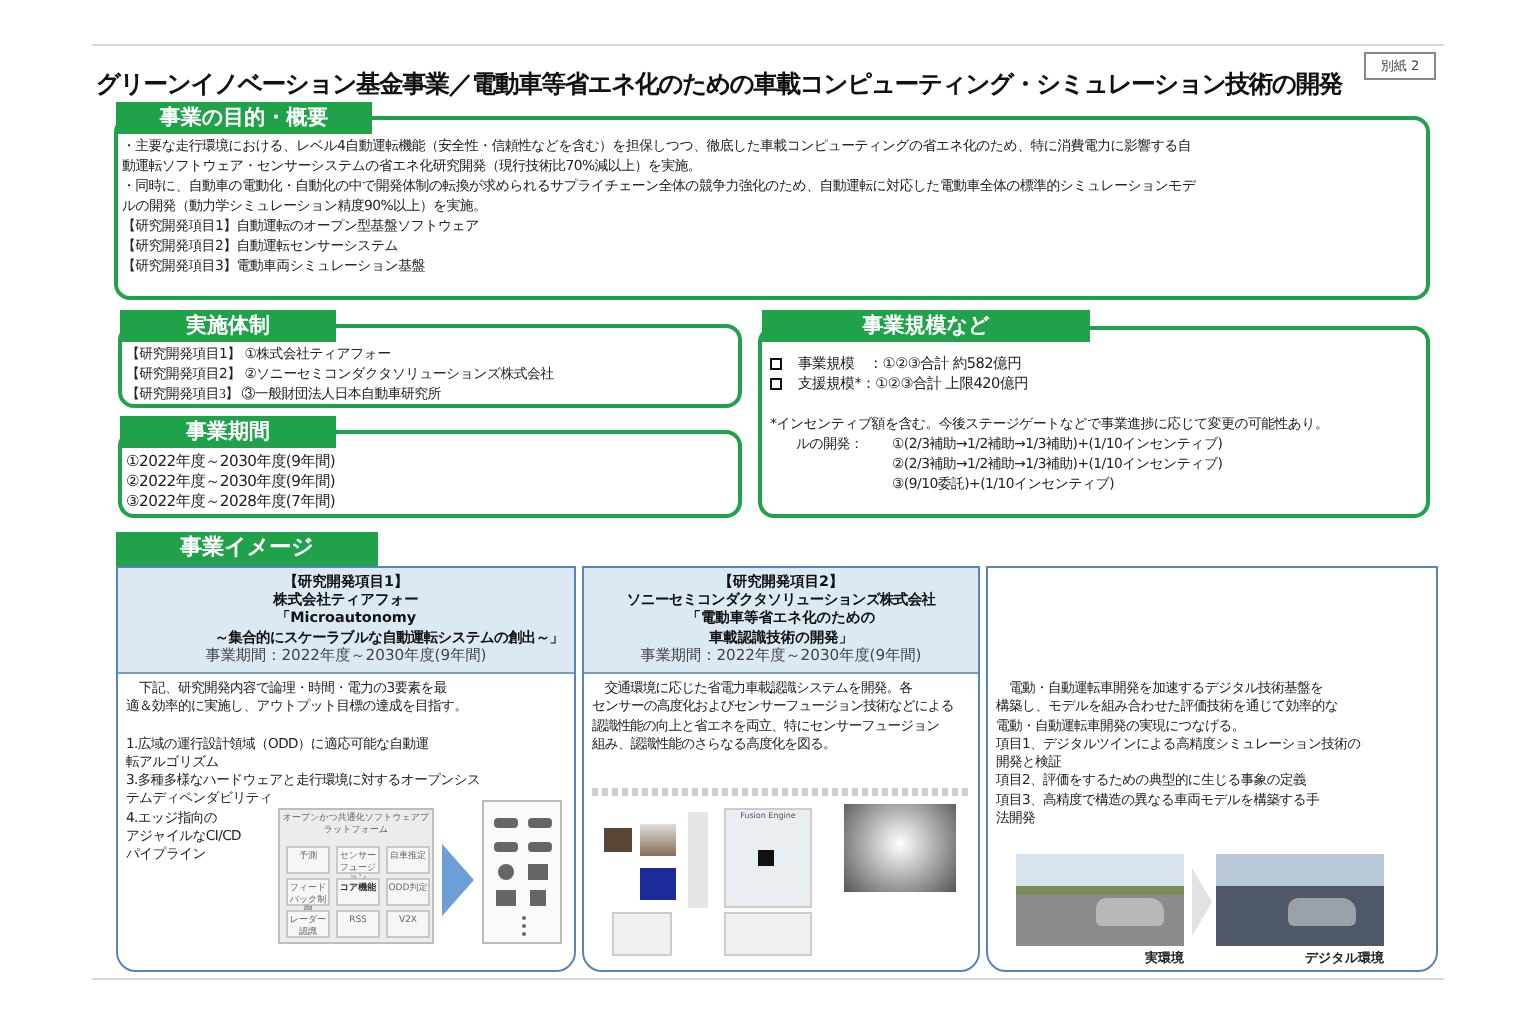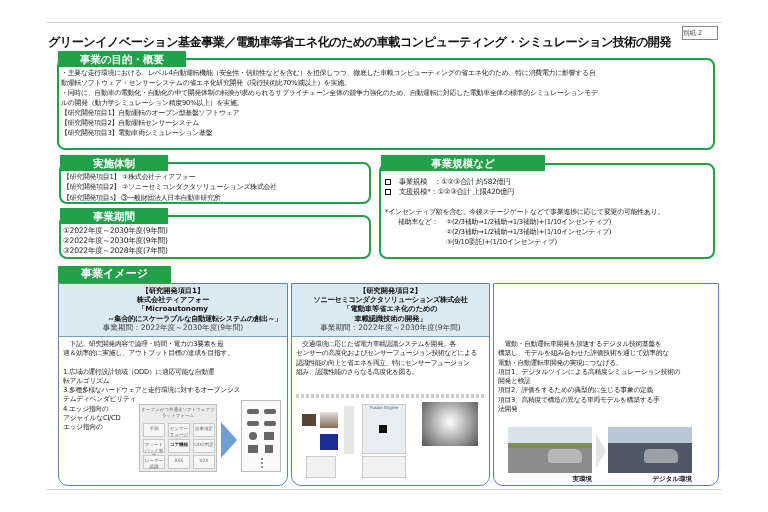--- a/index.html
+++ b/index.html
@@ -1,18 +1,18 @@
 <!DOCTYPE html>
 <html><head>
 <meta charset="utf-8">
 <style>
   * { box-sizing: border-box; margin: 0; padding: 0; }
   body { width: 768px; height: 512px; background: #ffffff; font-family: "DejaVu Sans", sans-serif; position: relative; overflow: hidden; color: #222; }
   .slide { position: absolute; left: 46px; top: 22px; width: 676px; height: 468px; border-top: 1px solid #d6d6d6; border-bottom: 1px solid #d6d6d6; }
-  .annex { position: absolute; left: 682px; top: 26px; width: 36px; height: 14px; border: 1px solid #888; font-size: 6.5px; line-height: 12px; text-align: left; color: #444; background: #fff; }
+  .annex { position: absolute; left: 682px; top: 26px; width: 36px; height: 14px; border: 1px solid #888; font-size: 6.5px; line-height: 12px; text-align: center; color: #444; background: #fff; }
   .title { position: absolute; left: 48px; top: 34px; width: 640px; font-size: 12.2px; font-weight: bold; color: #111; white-space: nowrap; letter-spacing: -0.6px; }
   .sec-head { position: absolute; height: 16px; background: #1fa24a; color: #fff; font-weight: bold; font-size: 10.5px; text-align: center; line-height: 16px; z-index: 2; }
   .sec-box { position: absolute; border: 2px solid #1fa24a; border-radius: 8px; background: #fff; }
   .txt { position: absolute; font-size: 6.9px; line-height: 9.4px; color: #222; white-space: nowrap; letter-spacing: -0.25px; }
   .card { position: absolute; border: 1.5px solid #5a84b6; border-radius: 0 0 10px 10px; background: #fff; }
   .card-head { position: absolute; left: 0; right: 0; top: 0; background: #dbe9f3; border-bottom: 1px solid #7a9cc2; text-align: center; font-size: 7.2px; line-height: 9.2px; padding-top: 2px; }
   .card-head .b { font-weight: bold; color: #111; }
   .card-head .period { color: #444; font-size: 7.6px; }
   .card-body { position: absolute; left: 4px; right: 4px; font-size: 6.8px; line-height: 9.3px; color: #222; letter-spacing: -0.3px; }
   .diag { position: absolute; border: 1px solid #bdbdbd; background: #ececec; }
@@ -49,46 +49,46 @@
 <div class="sec-box" style="left:59px;top:215px;width:312px;height:44px;"></div>
 <div class="txt" style="left:63px;top:226px;font-size:7.6px;">①2022年度～2030年度(9年間)</div>
 <div class="txt" style="left:63px;top:236px;font-size:7.6px;">②2022年度～2030年度(9年間)</div>
 <div class="txt" style="left:63px;top:246px;font-size:7.6px;">③2022年度～2028年度(7年間)</div>
 
 <div class="sec-head" style="left:381px;top:155px;width:164px;">事業規模など</div>
 <div class="sec-box" style="left:379px;top:163px;width:336px;height:96px;"></div>
 <div class="txt" style="left:385px;top:177px;font-size:7.3px;"><span class="sq"></span><span>事業規模　：①②③合計 約582億円</span></div>
 <div class="txt" style="left:385px;top:187px;font-size:7.3px;"><span class="sq"></span><span>支援規模*：①②③合計 上限420億円</span></div>
 <div class="txt" style="left:385px;top:208px;">*インセンティブ額を含む。今後ステージゲートなどで事業進捗に応じて変更の可能性あり。</div>
-<div class="txt" style="left:398px;top:218px;">補助率など：</div>
+<div class="txt" style="left:398px;top:218px;">ルの開発：</div>
 <div class="txt" style="left:446px;top:218px;">①(2/3補助→1/2補助→1/3補助)+(1/10インセンティブ)</div>
 <div class="txt" style="left:446px;top:228px;">②(2/3補助→1/2補助→1/3補助)+(1/10インセンティブ)</div>
 <div class="txt" style="left:446px;top:238px;">③(9/10委託)+(1/10インセンティブ)</div>
 
-<div class="sec-head" style="left:58px;top:266px;width:113px;height:17px;font-size:11px;">事業イメージ</div>
+<div class="sec-head" style="left:58px;top:266px;width:131px;height:17px;font-size:11px;">事業イメージ</div>
 
 <div class="card" style="left:58px;top:283px;width:230px;height:203px;">
   <div class="card-head" style="height:53px;">
     <div class="b">【研究開発項目1】</div>
     <div class="b">株式会社ティアフォー</div>
     <div class="b">「Microautonomy</div>
     <div class="b" style="white-space:nowrap;letter-spacing:-0.3px;padding-left:43px;">～集合的にスケーラブルな自動運転システムの創出～」</div>
     <div class="period">事業期間：2022年度～2030年度(9年間)</div>
   </div>
   <div class="card-body" style="top:56px;">
     <div>　下記、研究開発内容で論理・時間・電力の3要素を最</div>
     <div>適＆効率的に実施し、アウトプット目標の達成を目指す。</div>
     <div style="height:9px;"></div>
     <div>1.広域の運行設計領域（ODD）に適応可能な自動運</div>
     <div>転アルゴリズム</div>
     <div>3.多種多様なハードウェアと走行環境に対するオープンシス</div>
     <div>テムディペンダビリティ</div>
     <div>4.エッジ指向の</div>
     <div>アジャイルなCI/CD</div>
-    <div>エッジ指向の</div>
+    <div>パイプライン</div>
   </div>
   <div class="diag" style="left:80px;top:120px;width:78px;height:68px;">
     <div style="font-size:4.5px;color:#666;text-align:center;line-height:6px;margin-top:2px;">オープンかつ共通化ソフトウェアプラットフォーム</div>
     <div class="cell" style="left:3px;top:18px;width:22px;height:14px;">予測</div>
     <div class="cell" style="left:28px;top:18px;width:22px;height:14px;">センサーフュージョン</div>
     <div class="cell" style="left:53px;top:18px;width:22px;height:14px;">自車推定</div>
     <div class="cell" style="left:3px;top:34px;width:22px;height:14px;">フィードバック制御</div>
     <div class="cell" style="left:28px;top:34px;width:22px;height:14px;font-weight:bold;color:#333;">コア機能</div>
     <div class="cell" style="left:53px;top:34px;width:22px;height:14px;">ODD判定</div>
     <div class="cell" style="left:3px;top:50px;width:22px;height:14px;">レーダー認識</div>

